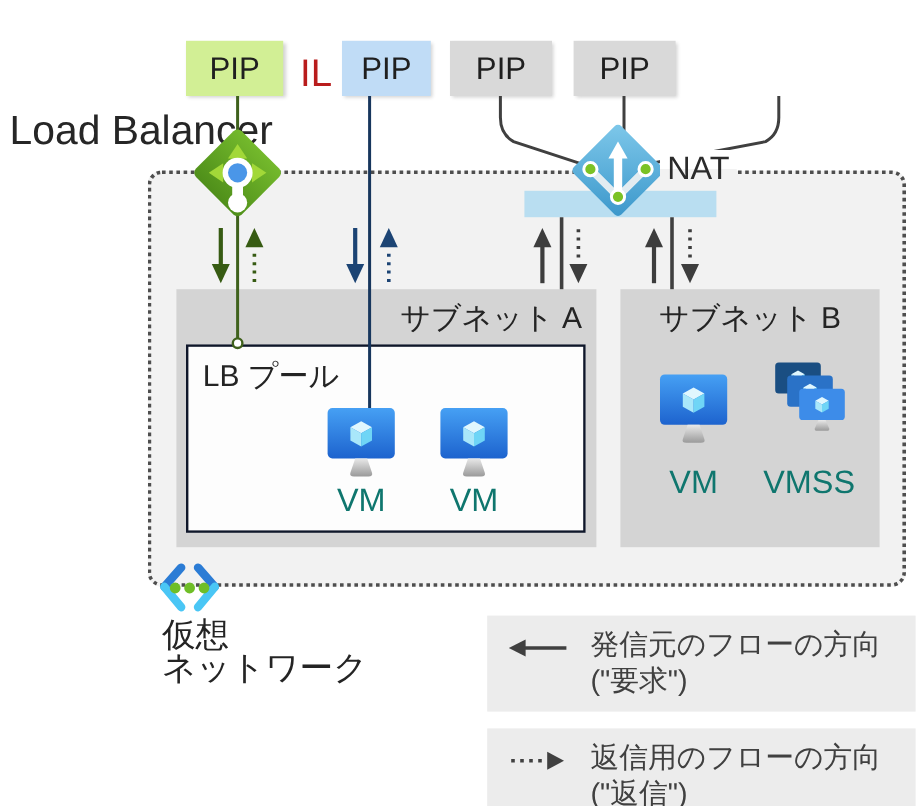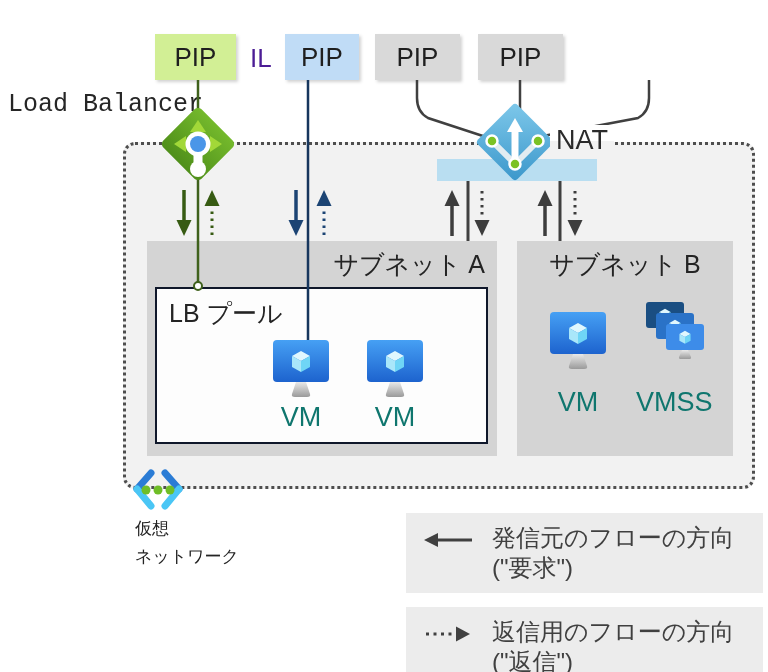--- a/index.html
+++ b/index.html
@@ -12,23 +12,23 @@
   .vnet{left:123px;top:118px;width:632px;height:347px;background:#f2f2f2;border:3px dotted #4e4e4e;border-radius:12px;box-sizing:border-box;}
   .subnet{background:#d4d4d4;top:217px;height:215px;}
   .subnet-label{font-size:25px;color:#242424;}
   .lbpool{left:155px;top:263px;width:333px;height:157px;background:#fdfdfd;border:2px solid #0f172a;box-sizing:border-box;}
   .bluebar{left:437px;top:135px;width:160px;height:22px;background:#b9def1;}
   .vmlabel{font-size:27px;text-align:center;color:#0f766e;}
   .legendbox{left:406px;width:357px;background:#ececec;display:flex;align-items:flex-start;padding:10px 0 0 16px;box-sizing:border-box;}
   .legendtext{margin-left:16px;font-size:24px;line-height:30px;color:#404040;}
   .nat-label{font-size:27px;color:#2b2b2b;padding:0 6px;background:linear-gradient(to bottom,#ffffff 0 52%,#f2f2f2 52% 100%);z-index:6;}
   .svg-layer{left:0;top:0;z-index:5;pointer-events:none;}
-  .lb-title{font-size:25px;color:#262626;font-family:Liberation Mono, monospace;}
-  .il{font-size:26px;color:#4c1d95;}
-  .vnet-caption{font-size:17px;line-height:28px;color:#242424;}
+  .lb-title{font-size:34px;color:#262626;}
+  .il{font-size:32px;color:#b91c1c;}
+  .vnet-caption{font-size:28px;line-height:28px;color:#242424;}
 </style>
 </head>
 <body>
 
 <div class="canvas">
 
   <div class="abs box topbox" style="left:155px;width:81px;background:#d2ef95;">
     <span>PIP</span>
   </div>
   <div class="abs il" style="left:250px;top:19px;">IL</div>

